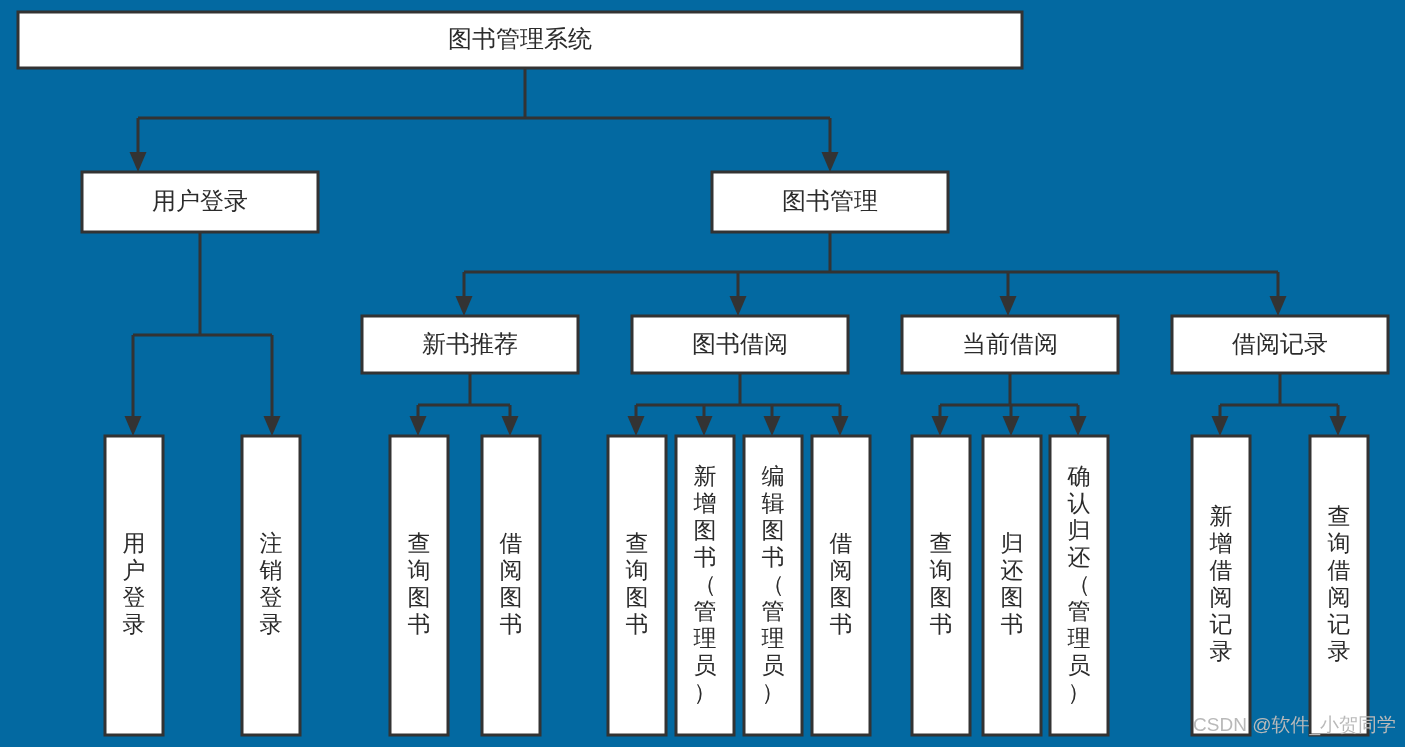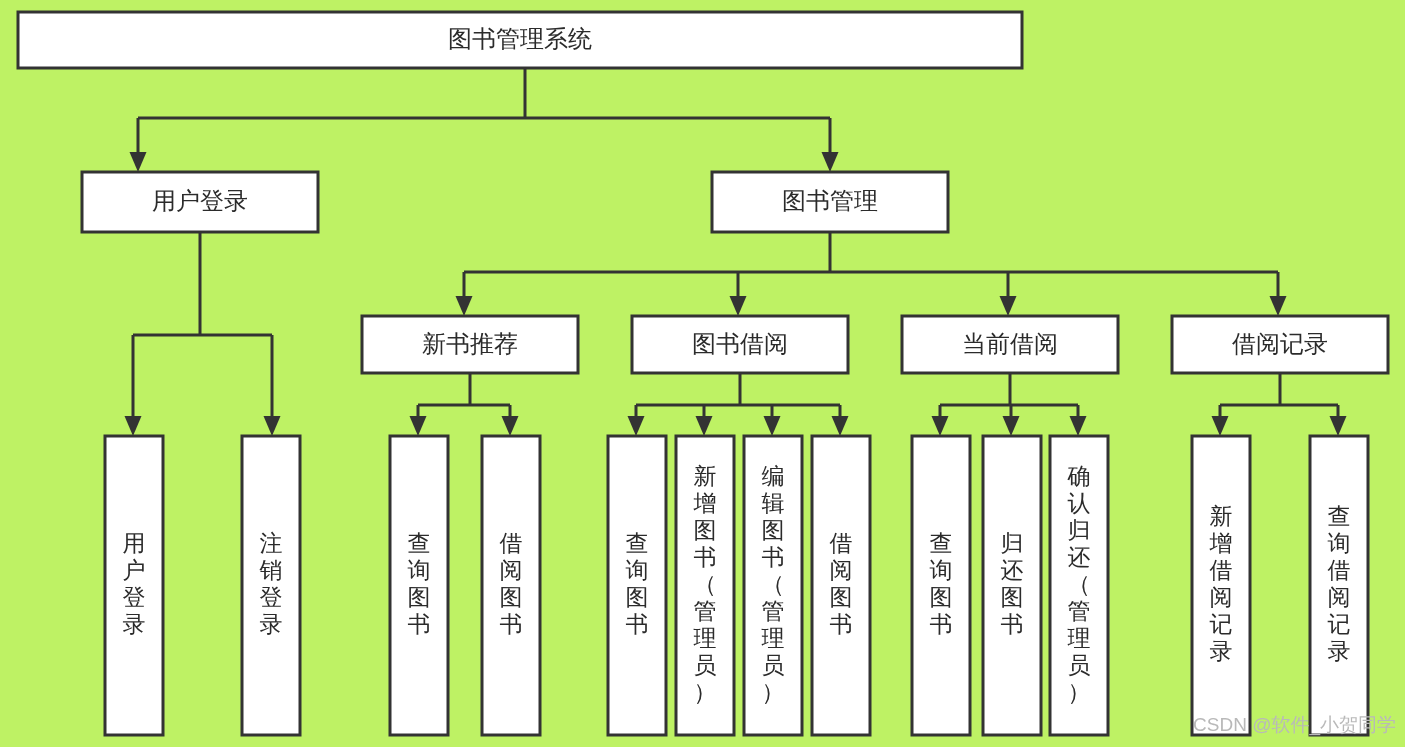--- a/index.html
+++ b/index.html
@@ -7,21 +7,21 @@
     padding: 0;
     background: #ffffff;
   }
   body {
     font-family: "Liberation Sans", "DejaVu Sans", sans-serif;
   }
   #diagram-root {
     position: relative;
     width: 1405px;
     height: 747px;
-    background: #bef264;
+    background: #0369a1;
     overflow: hidden;
   }
   svg.diagram-canvas {
     position: absolute;
     left: 0;
     top: 0;
     width: 1405px;
     height: 747px;
     display: block;
   }

